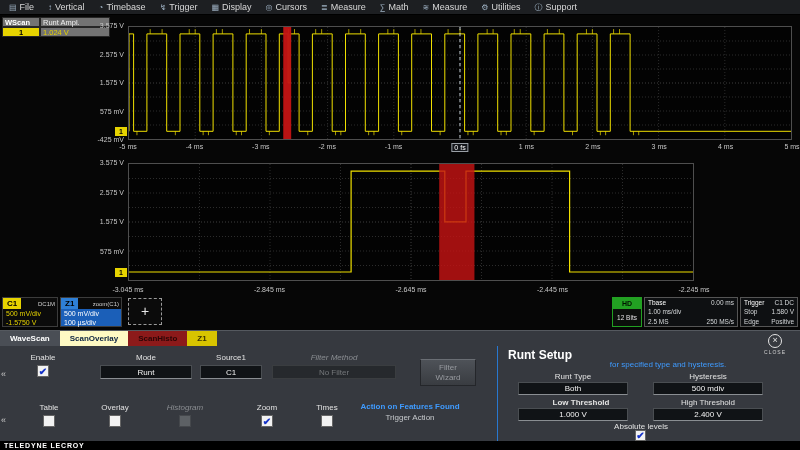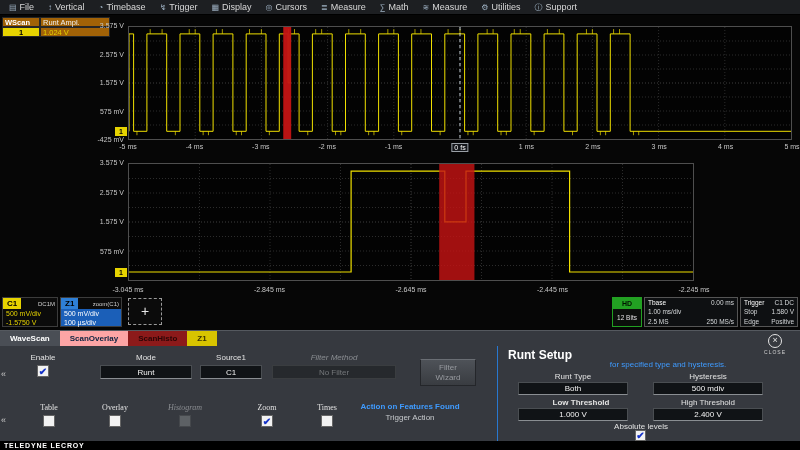--- a/index.html
+++ b/index.html
@@ -10,21 +10,21 @@
   }
   
   .menubar { position:absolute; left:0; top:0; width:800px; height:15px;
     background:#1d1f22; border-bottom:1px solid #000; display:flex; align-items:center; padding-left:2px; }
   .menu-item { display:flex; align-items:center; gap:3px; font-size:9px; color:#d8d8d8;
     padding:0 7px; height:15px; line-height:15px; cursor:default; }
   .mi { font-size:8px; color:#9fb2c4; line-height:15px; }
   
   .readout { position:absolute; left:2px; top:17px; display:grid;
     grid-template-columns:38px 70px; grid-auto-rows:10px; }
-  .ro-cell { font-size:7.5px; line-height:10px; padding:0 2px; background:#a16207; border:1px solid #262626; }
+  .ro-cell { font-size:7.5px; line-height:10px; padding:0 2px; background:#737373; border:1px solid #262626; }
   .ro-title { color:#fff; font-weight:bold; }
   .ro-param { color:#eee; }
   .ro-trace { background:#e6d300; color:#000; font-weight:bold; text-align:center; }
   .ro-value { color:#e6d300; }
   
   .grid { position:absolute; background:#030303; border:1px solid #4e4e4e; }
   .top-grid { left:128px; top:26px; width:664px; height:114px; }
   .zoom-grid { left:128px; top:163px; width:566px; height:118px; }
   .tick { position:absolute; font-size:7px; color:#c8c8c8; white-space:nowrap; }
   .tick.hl { border:1px solid #9aa0a6; background:#14161a; color:#fff; padding:0 2px; }
@@ -52,38 +52,38 @@
   .tb-box { left:644px; width:94px; }
   .trig-box { left:740px; width:58px; }
   .ib-row { display:flex; justify-content:space-between; font-size:6.5px; line-height:9.3px; padding:0 3px; color:#d5d8da; }
   .ib-row .ib-t { color:#fff; }
   
   .dialog { position:absolute; left:0; top:330px; width:800px; height:111px;
     background:#36393f; border-top:1px solid #55595f; }
   .tabstrip { position:absolute; left:0; top:0; height:15px; display:flex; }
   .tab { height:15px; line-height:15px; font-size:8px; font-weight:bold; padding:0 10px; cursor:default; }
   .tab.active { background:#4a4e55; color:#fff; }
-  .tab.t-blue { background:#fca5a5; color:#0b2240; }
+  .tab.t-blue { background:#fef9c3; color:#0b2240; }
   .tab.t-red { background:#8c1a1a; color:#2b0505; }
   .tab.t-yellow { background:#d8c400; color:#3d3400; }
   .panel-left { position:absolute; left:0; top:15px; width:497px; height:96px; }
   .panel-right { position:absolute; left:497px; top:15px; width:303px; height:96px; border-left:1px solid #2878d0; }
   .lab { position:absolute; font-size:8px; color:#e2e2e2; text-align:center; white-space:nowrap; }
   .lab.dis { color:#8a8d91; font-style:italic; }
   .lab.blue { color:#3f9bff; font-weight:bold; }
   .fld { position:absolute; background:#101316; border:1px solid #4a4e52; border-bottom-color:#8a8e92;
     color:#f2f2f2; font-size:8px; display:flex; align-items:center; justify-content:center; white-space:nowrap; }
   .fld.dis { color:#74777a; background:#26292d; border-color:#3a3d40; }
   .checkbox { position:absolute; width:12px; height:12px; background:#f2f2f2; border:1px solid #666;
     font-size:10px; line-height:11px; text-align:center; color:#1532c8; font-weight:bold; }
   .checkbox-s { width:12px; height:12px; margin:0 auto; background:#f2f2f2; border:1px solid #666;
     font-size:10px; line-height:11px; text-align:center; color:#1532c8; font-weight:bold; }
   .checkbox-s.dis { background:#5d6165; border-color:#45484c; }
   .check-item { position:absolute; top:57px; width:58px; text-align:center; }
-  .chk-lab { font-size:8px; color:#e2e2e2; margin-bottom:3px;font-family:Liberation Serif, serif; }
+  .chk-lab { font-size:8px; color:#e2e2e2; margin-bottom:3px; }
   .chk-lab.dis { color:#8a8d91; font-style:italic; }
   .btn { position:absolute; background:linear-gradient(#4e5258,#393c41); border:1px solid #24262a;
     border-top-color:#6a6e74; color:#989ba0; font-size:8px; text-align:center;
     display:flex; flex-direction:column; justify-content:center; line-height:10px; }
   .close-wrap { position:absolute; right:14px; top:3px; text-align:center; }
   .close-circle { width:14px; height:14px; border:1.5px solid #e4e4e4; border-radius:50%;
     color:#e4e4e4; font-size:9px; line-height:11px; margin:0 auto; }
   .close-text { font-size:5px; letter-spacing:1px; color:#d0d0d0; margin-top:1px; }
   .collapse-ic { position:absolute; left:1px; font-size:9px; color:#c8c8c8; }
   .panel-title { position:absolute; left:10px; top:2px; font-size:12px; font-weight:bold; color:#fff; }

